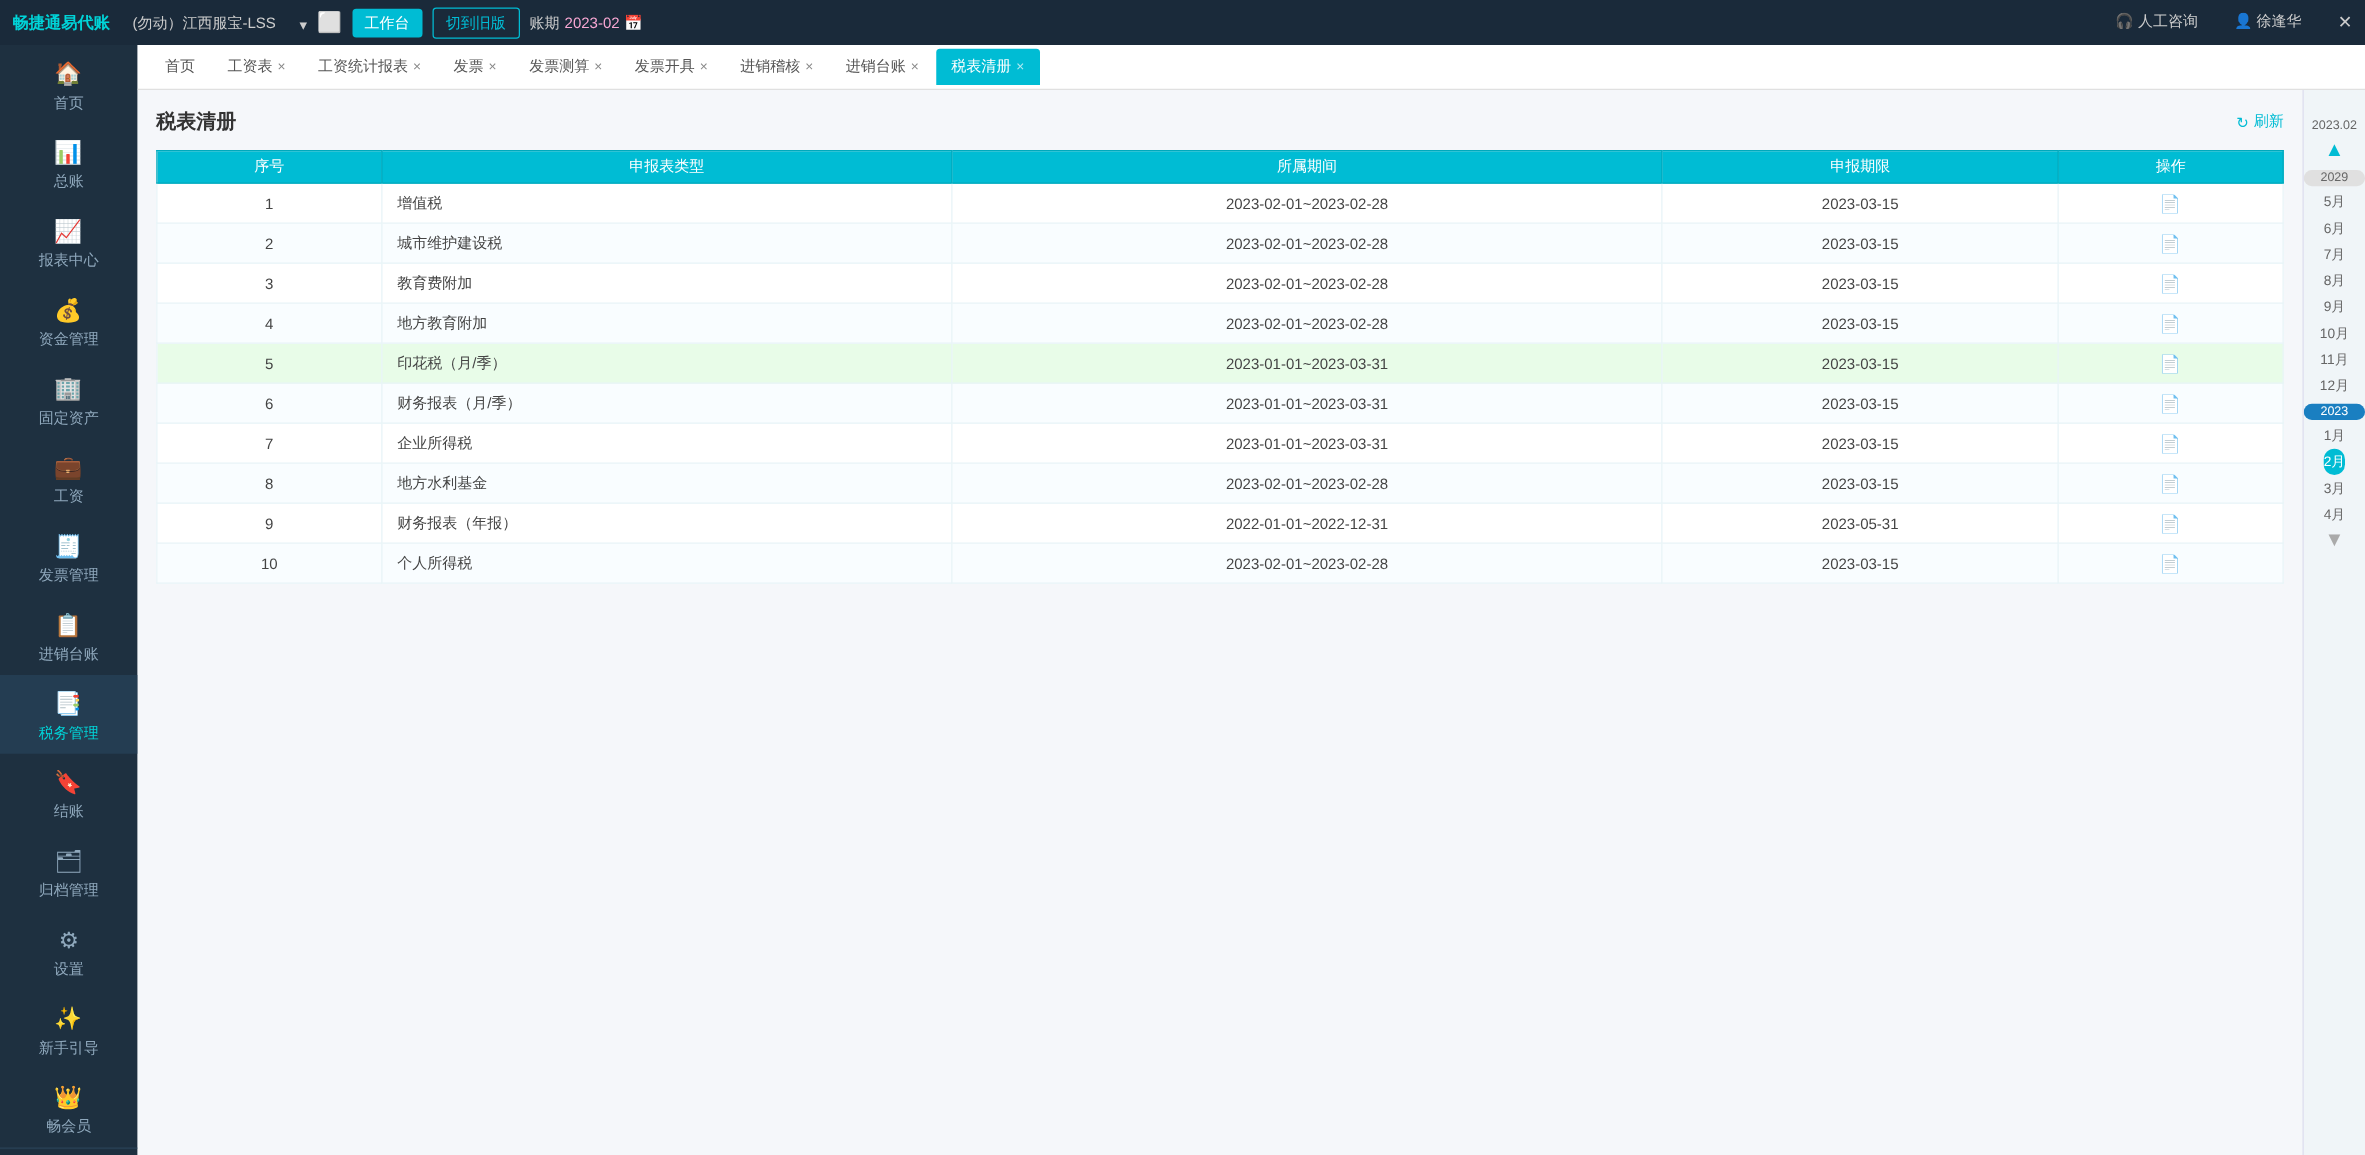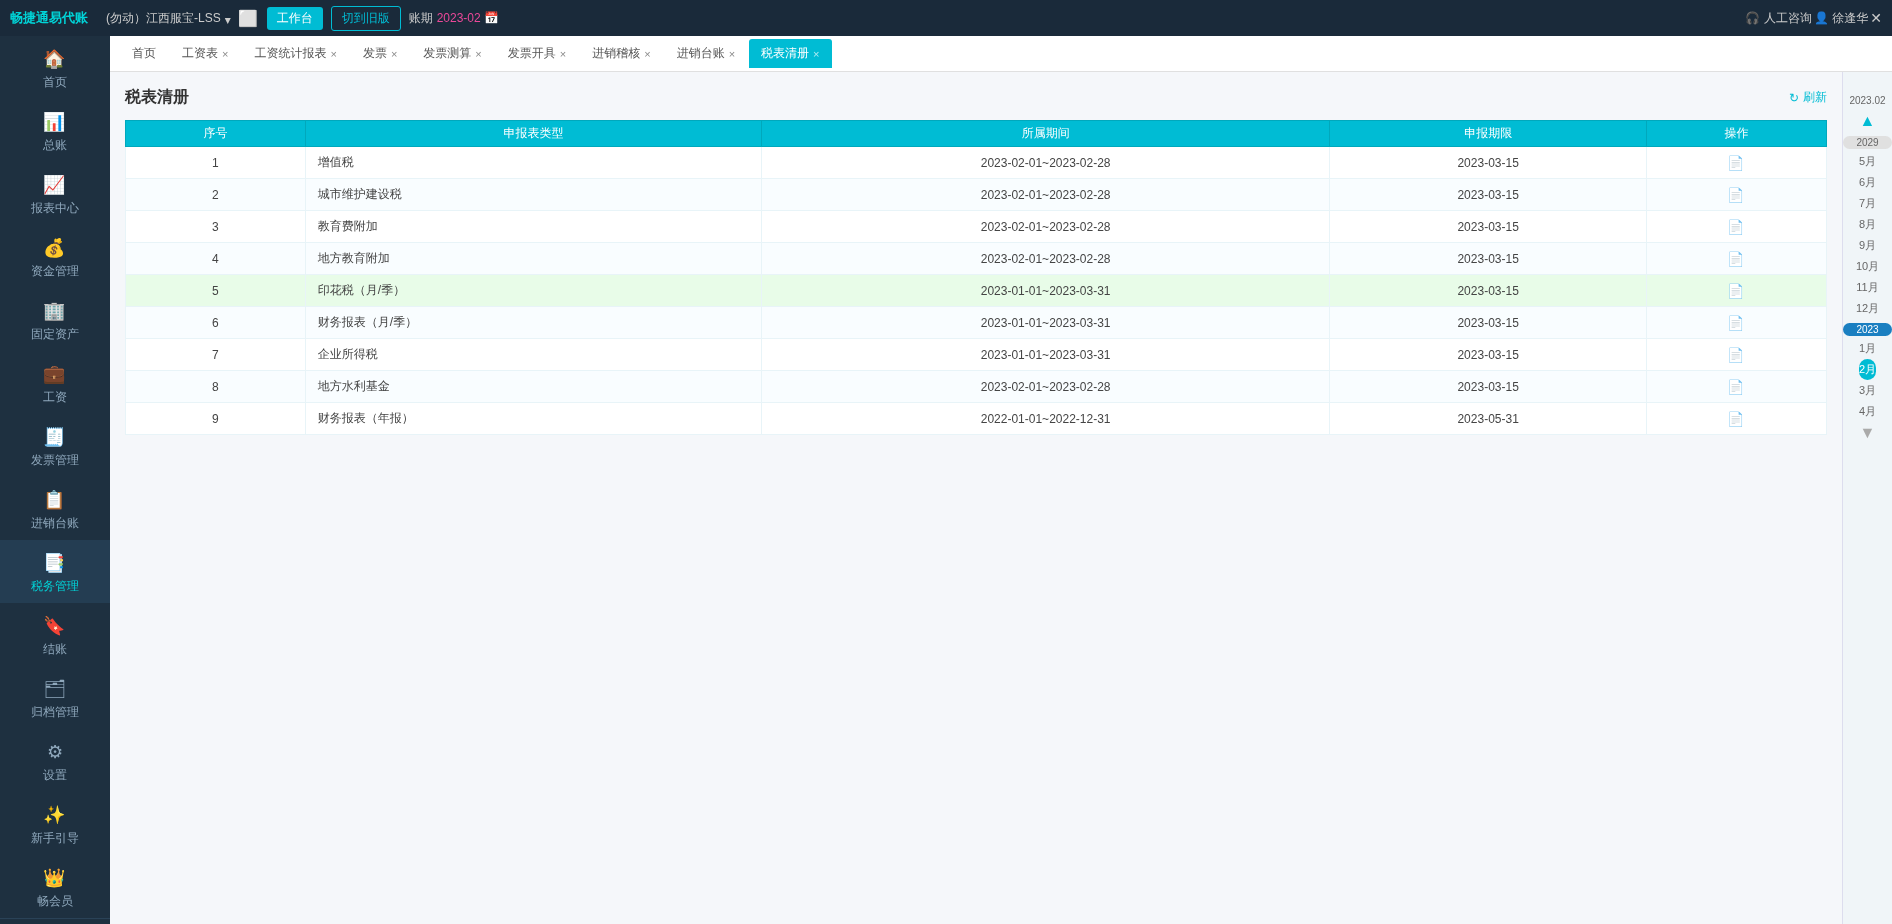--- a/index.html
+++ b/index.html
@@ -1,25 +1,25 @@
 <!DOCTYPE html>
 <html><head>
   <meta charset="utf-8">
   <style>
     * { box-sizing: border-box; margin: 0; padding: 0; }
     body { font-family: 'Microsoft YaHei', Arial, sans-serif; font-size: 13px; background: #f0f2f5; color: #333; display: flex; flex-direction: column; height: 100vh; overflow: hidden; }
 
     
     .top-bar { height: 36px; background: #1a2a3a; display: flex; align-items: center; padding: 0 10px; gap: 8px; flex-shrink: 0; }
     .top-bar-logo { color: #00d4d8; font-size: 13px; font-weight: bold; margin-right: 10px; }
-    .top-bar-company { color: #ccc; font-size: 12px; display: flex; align-items: flex-end; gap: 4px; }
+    .top-bar-company { color: #ccc; font-size: 12px; display: flex; align-items: flex-end; gap: 19px; }
     .top-bar-btn { background: #00bcd4; color: #fff; border: none; border-radius: 3px; padding: 3px 10px; font-size: 12px; cursor: pointer; }
     .top-bar-btn.outline { background: transparent; border: 1px solid #00bcd4; color: #00bcd4; text-align: right; }
     .top-bar-period { color: #ccc; font-size: 12px; display: flex; align-items: center; gap: 4px; }
-    .top-bar-right { margin-left: auto; display: flex; align-items: flex-start; gap: 2px; color: #ccc; font-size: 12px; }
+    .top-bar-right { margin-left: auto; display: flex; align-items: flex-start; gap: 29px; color: #ccc; font-size: 12px; font-family: Liberation Serif, serif; }
     .top-bar-right span { cursor: pointer; }
 
     
     .main-layout { display: flex; flex: 1; overflow: hidden; }
 
     
     .sidebar { width: 110px; background: #1e3040; display: flex; flex-direction: column; flex-shrink: 0; }
     .sidebar-item { display: flex; flex-direction: column; align-items: center; padding: 12px 0 8px; cursor: pointer; color: #8fa8bc; font-size: 12px; gap: 4px; }
     .sidebar-item.active { background: #243d52; color: #00d4d8; }
     .sidebar-icon { font-size: 18px; }
@@ -70,21 +70,21 @@
   <span class="top-bar-logo">畅捷通易代账</span>
   <span class="top-bar-company">
     <span>(勿动）江西服宝-LSS</span>
     <span>▾</span>
   </span>
   <span style="color:#aaa;font-size:16px;">⬜</span>
   <button class="top-bar-btn">工作台</button>
   <button class="top-bar-btn outline">切到旧版</button>
   <span class="top-bar-period">
     <span>账期</span>
-    <span style="color:#ec4899;">2023-02</span>
+    <span style="color:#f9a8d4;">2023-02</span>
     <span>📅</span>
   </span>
   <div class="top-bar-right">
     <span>
       <span>🎧</span>
       <span>人工咨询</span>
     </span>
     <span>
       <span>👤</span>
       <span>徐逢华</span>
@@ -278,20 +278,27 @@
                 <td class="name-col">地方水利基金</td>
                 <td>2023-02-01~2023-02-28</td>
                 <td>2023-03-15</td>
                 <td><span class="action-icon">📄</span></td>
               </tr>
               <tr>
                 <td>9</td>
                 <td class="name-col">财务报表（年报）</td>
                 <td>2022-01-01~2022-12-31</td>
                 <td>2023-05-31</td>
+                <td><span class="action-icon">📄</span></td>
+              </tr>
+              <tr>
+                <td>10</td>
+                <td class="name-col">个人所得税</td>
+                <td>2023-02-01~2023-02-28</td>
+                <td>2023-03-15</td>
                 <td><span class="action-icon">📄</span></td>
               </tr>
             </tbody>
         </table>
 
       </div>
 
       <div class="timeline-panel">
         <div style="font-size:10px;color:#666;margin-bottom:4px;">2023.02</div>
         <div class="timeline-nav">▲</div>

